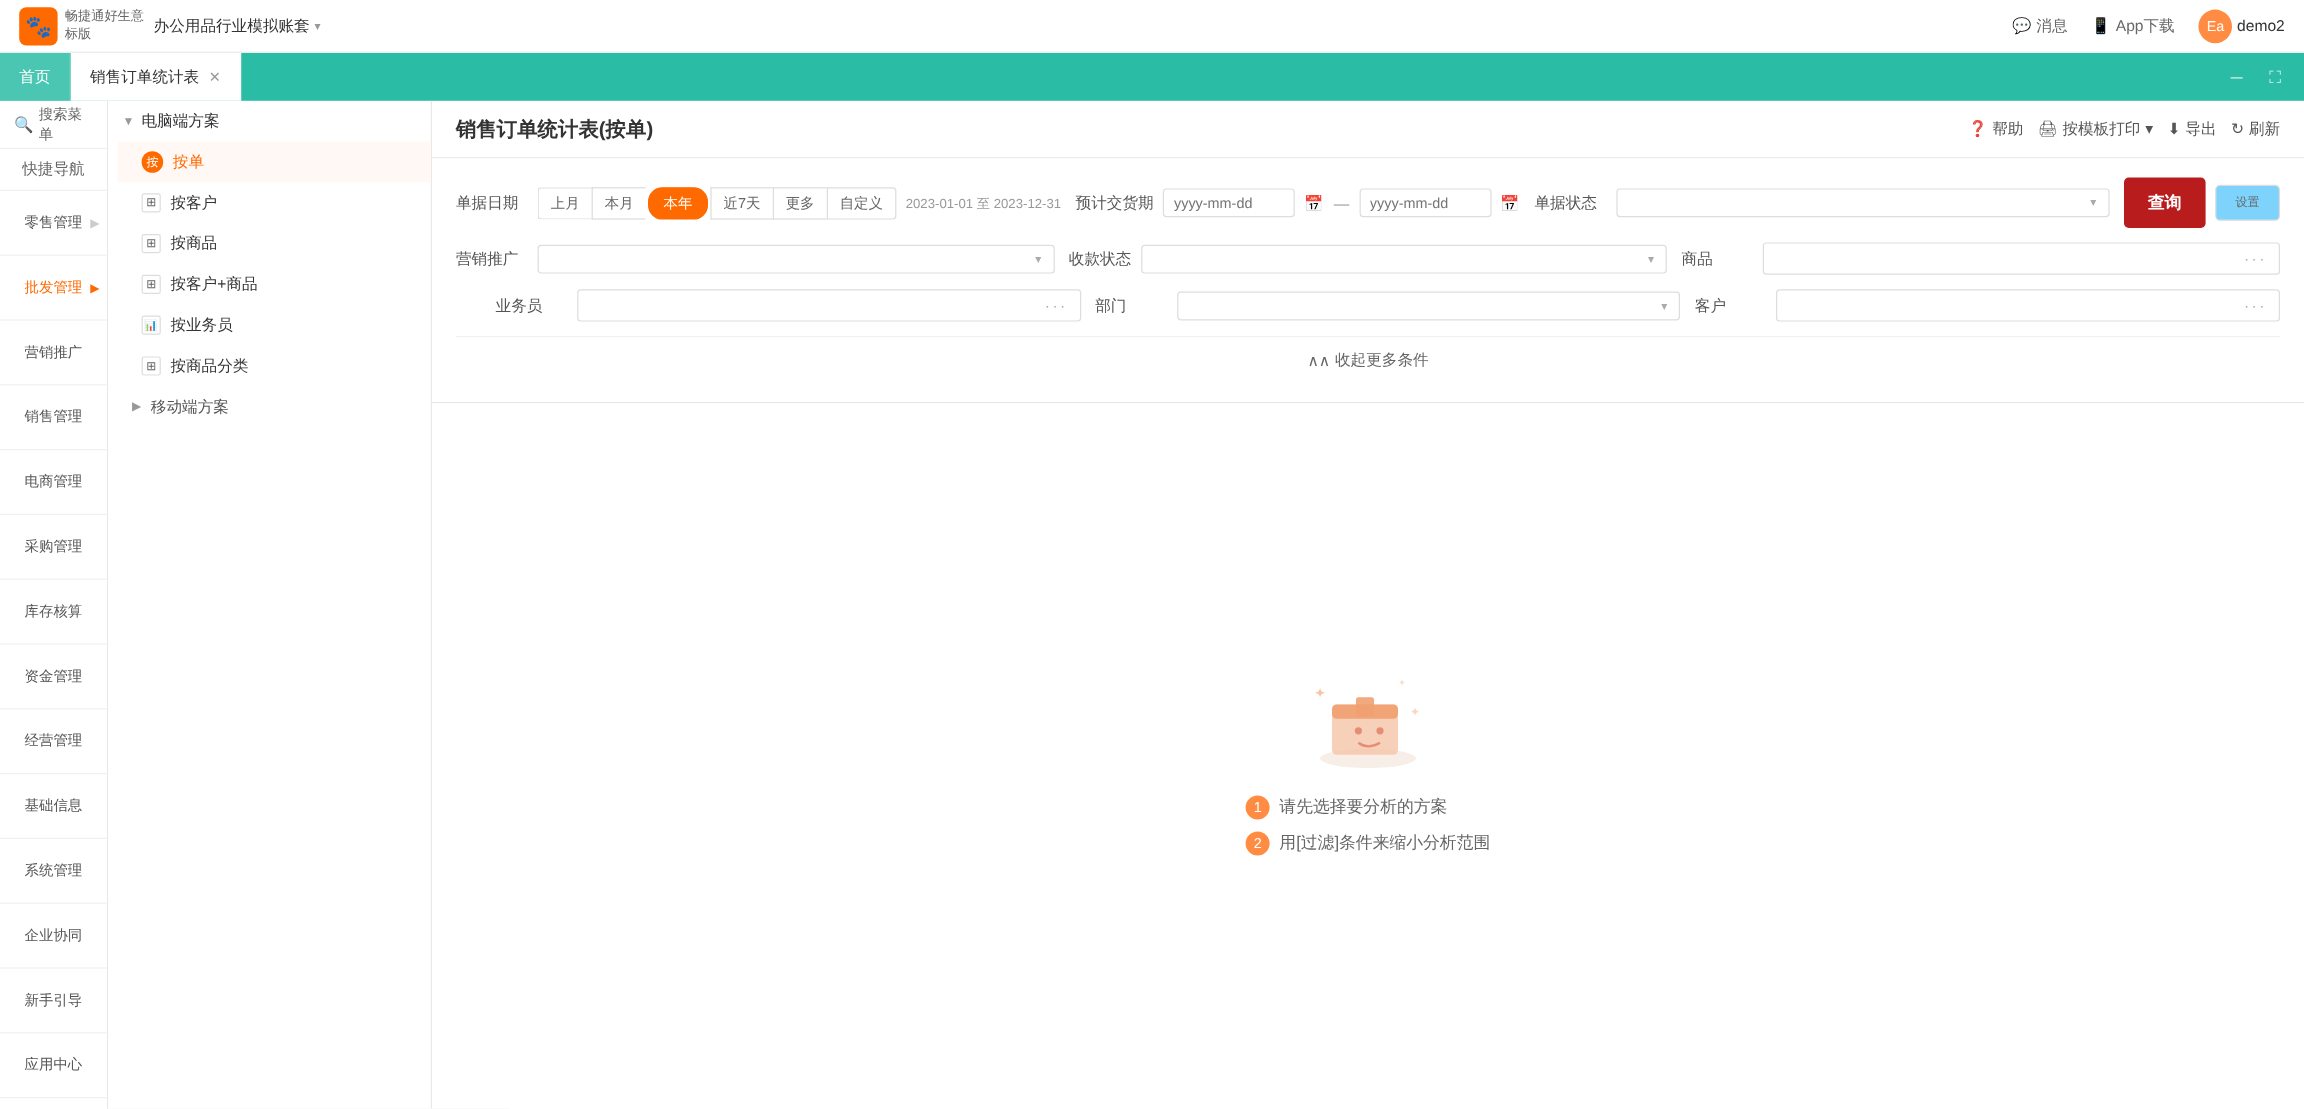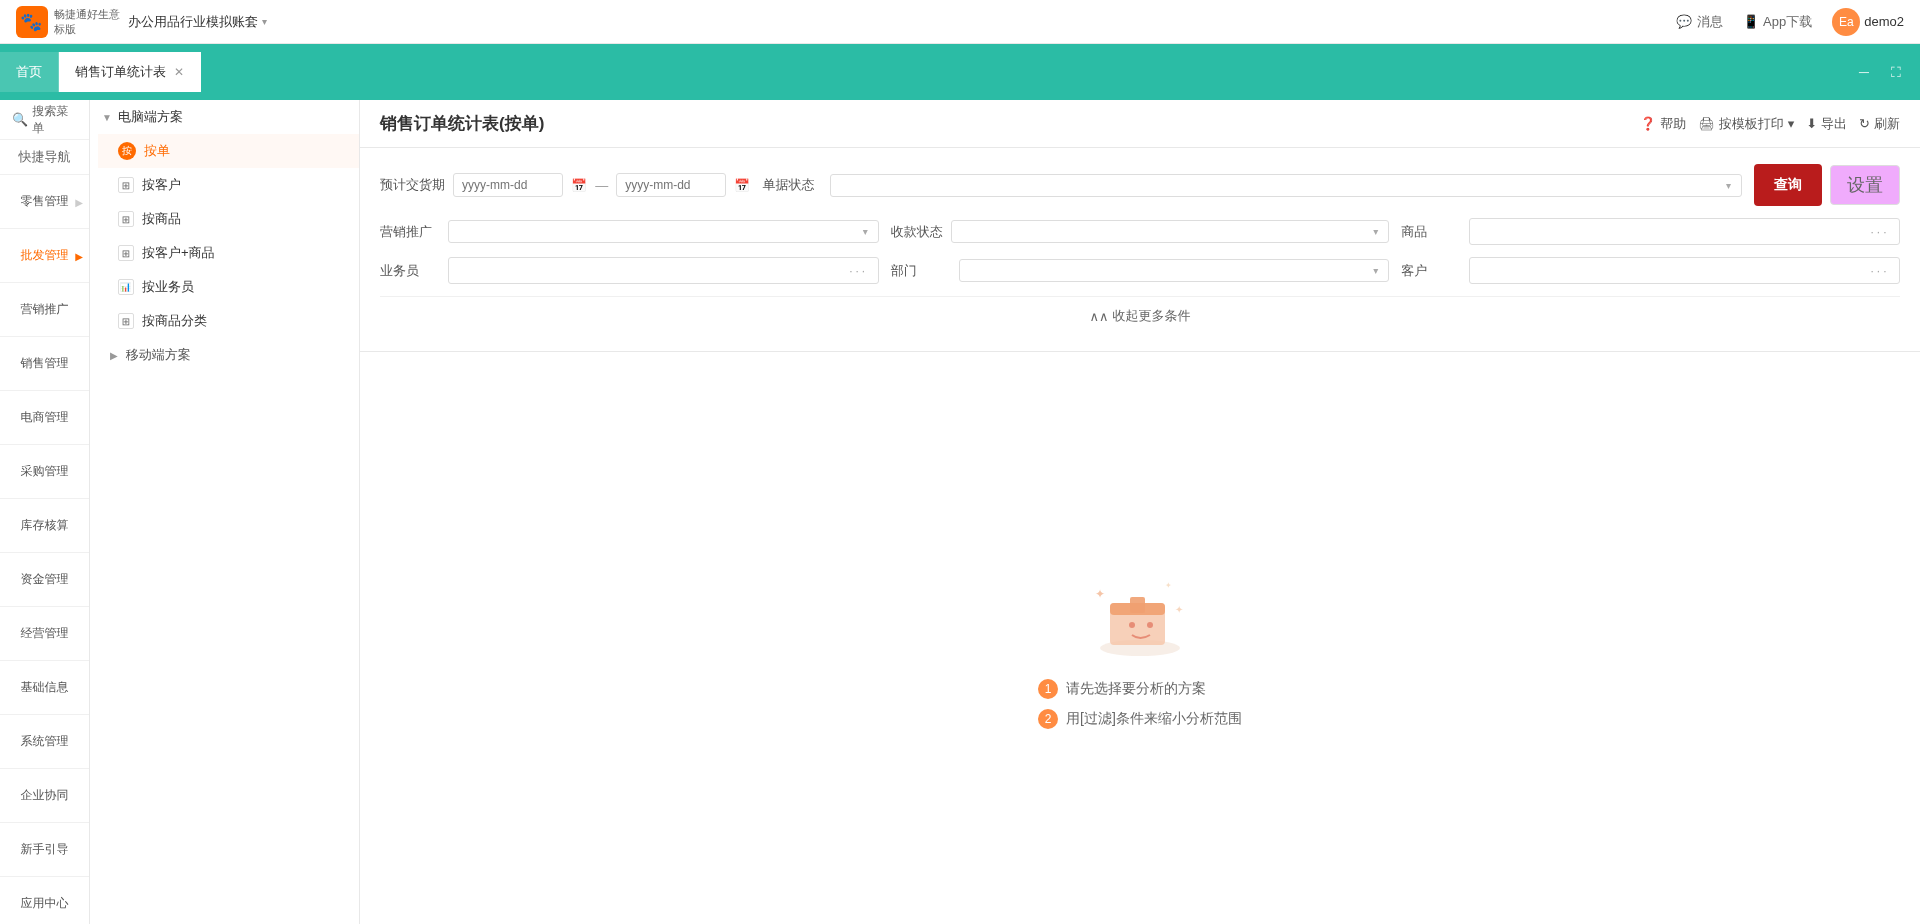--- a/index.html
+++ b/index.html
@@ -17,21 +17,21 @@
     .logo-text { font-size: 11px; color: #666; line-height: 1.3; }
     .company-name { font-size: 13px; color: #333; display: flex; align-items: center; gap: 4px; cursor: pointer; }
     .company-name .arrow { color: #999; font-size: 10px; }
     .top-header-right { display: flex; align-items: center; gap: 20px; }
     .top-btn { display: flex; align-items: center; gap: 4px; color: #666; font-size: 13px; cursor: pointer; }
     .user-avatar { width: 28px; height: 28px; border-radius: 50%; background: #ff8c42; display: flex; align-items: center; justify-content: center; color: white; font-size: 12px; overflow: hidden; }
     .user-name { font-size: 13px; color: #333; cursor: pointer; }
 
     
     .tab-bar {
-      display: flex; align-items: center; background: #2bbca5; height: 56px; padding: 0 0 0 0;
+      display: flex; align-items: center; background: #2bbca5; height: 40px; padding: 0 0 0 0;
       border-bottom: none;
     }
     .tab-item {
       display: flex; align-items: center; height: 40px; padding: 0 16px;
       font-size: 13px; color: rgba(255,255,255,0.85); cursor: pointer; position: relative;
       border-right: 1px solid rgba(255,255,255,0.2);
     }
     .tab-item.home { background: rgba(255,255,255,0.15); color: white; font-weight: 500; }
     .tab-item.active { background: #fff; color: #333; font-weight: 500; }
     .tab-item .close-btn { margin-left: 8px; font-size: 12px; color: #999; cursor: pointer; }
@@ -106,21 +106,21 @@
     .date-input { border: 1px solid #ddd; border-radius: 3px; padding: 4px 8px; font-size: 12px; color: #bbb; width: 120px; outline: none; }
     .date-separator { color: #999; }
     .filter-select { border: 1px solid #ddd; border-radius: 3px; padding: 5px 10px; font-size: 13px; color: #999; background: #fff; cursor: pointer; flex: 1; min-width: 160px; display: flex; align-items: center; justify-content: space-between; }
     .filter-select .arrow { color: #aaa; font-size: 10px; }
     .filter-input { border: 1px solid #ddd; border-radius: 3px; padding: 5px 10px; font-size: 13px; color: #999; background: #fff; flex: 1; min-width: 160px; display: flex; align-items: center; justify-content: space-between; }
     .filter-input .dots { color: #aaa; letter-spacing: 2px; }
     .filter-item { display: flex; align-items: center; gap: 8px; flex: 1; min-width: 280px; }
     .filter-actions { display: flex; gap: 8px; margin-left: auto; align-items: center; }
 
     .query-btn { background: #b91c1c; color: white; border: none; border-radius: 4px; padding: 12px 20px; font-size: 14px; cursor: pointer; font-weight: 700; }
-    .set-btn { background: #f0abfc; color: #666; border: 1px solid #ddd; border-radius: 4px; padding: 7px 16px; font-size: 18px; cursor: pointer; }
+    .set-btn { background: #7dd3fc; color: #666; border: 1px solid #ddd; border-radius: 4px; padding: 7px 16px; font-size: 10px; cursor: pointer; }
 
     
     .collapse-bar {
       display: flex; align-items: center; justify-content: center;
       padding: 10px; background: #fff; border-top: 1px solid #f0f0f0; cursor: pointer;
       color: #666; font-size: 13px; gap: 4px;
     }
 
     
     .empty-state { flex: 1; display: flex; flex-direction: column; align-items: center; justify-content: center; gap: 16px; background: #fff; padding: 60px; }
@@ -307,20 +307,32 @@
           <div class="header-action-btn">
             <span>↻</span>
             <span>刷新</span>
           </div>
         </div>
       </div>
 
       <div class="filter-area">
 
         <div class="filter-row">
+          <div class="filter-item" style="flex:0 0 auto;align-items:center;gap:8px;">
+            <span class="filter-label">单据日期</span>
+            <div class="btn-group">
+              <button class="date-btn">上月</button>
+              <button class="date-btn">本月</button>
+              <button class="date-btn active">本年</button>
+              <button class="date-btn">近7天</button>
+              <button class="date-btn">更多</button>
+              <button class="date-btn">自定义</button>
+            </div>
+            <span style="font-size:11px;color:#999;white-space:nowrap;">2023-01-01 至 2023-12-31</span>
+          </div>
 
           <div class="filter-item" style="flex:0 0 auto;gap:8px;">
             <span class="filter-label" style="white-space:nowrap;">预计交货期</span>
             <input class="date-input" style="width: 110px;" placeholder="yyyy-mm-dd">
             <span style="color:#ff6a00;cursor:pointer;">📅</span>
             <span class="date-separator">—</span>
             <input class="date-input" style="width: 110px;" placeholder="yyyy-mm-dd">
             <span style="color:#ff6a00;cursor:pointer;">📅</span>
           </div>
 
@@ -356,21 +368,21 @@
           <div class="filter-item" style="flex:1;gap:8px;">
             <span class="filter-label">商品</span>
             <div class="filter-input" style="flex:1;">
               <span style="color:#bbb;font-size:12px;"></span>
               <span class="dots">···</span>
             </div>
           </div>
         </div>
 
         <div class="filter-row">
-          <div class="filter-item" style="flex:1;gap:8px;">
+          <div class="filter-item" style="flex:1;gap:8px;margin-left:33px;">
             <span class="filter-label">业务员</span>
             <div class="filter-input" style="flex:1;">
               <span style="color:#bbb;font-size:12px;"></span>
               <span class="dots">···</span>
             </div>
           </div>
           <div class="filter-item" style="flex:1;gap:8px;">
             <span class="filter-label">部门</span>
             <div class="filter-select" style="flex:1;">
               <span style="color:#bbb;font-size:12px;"></span>

